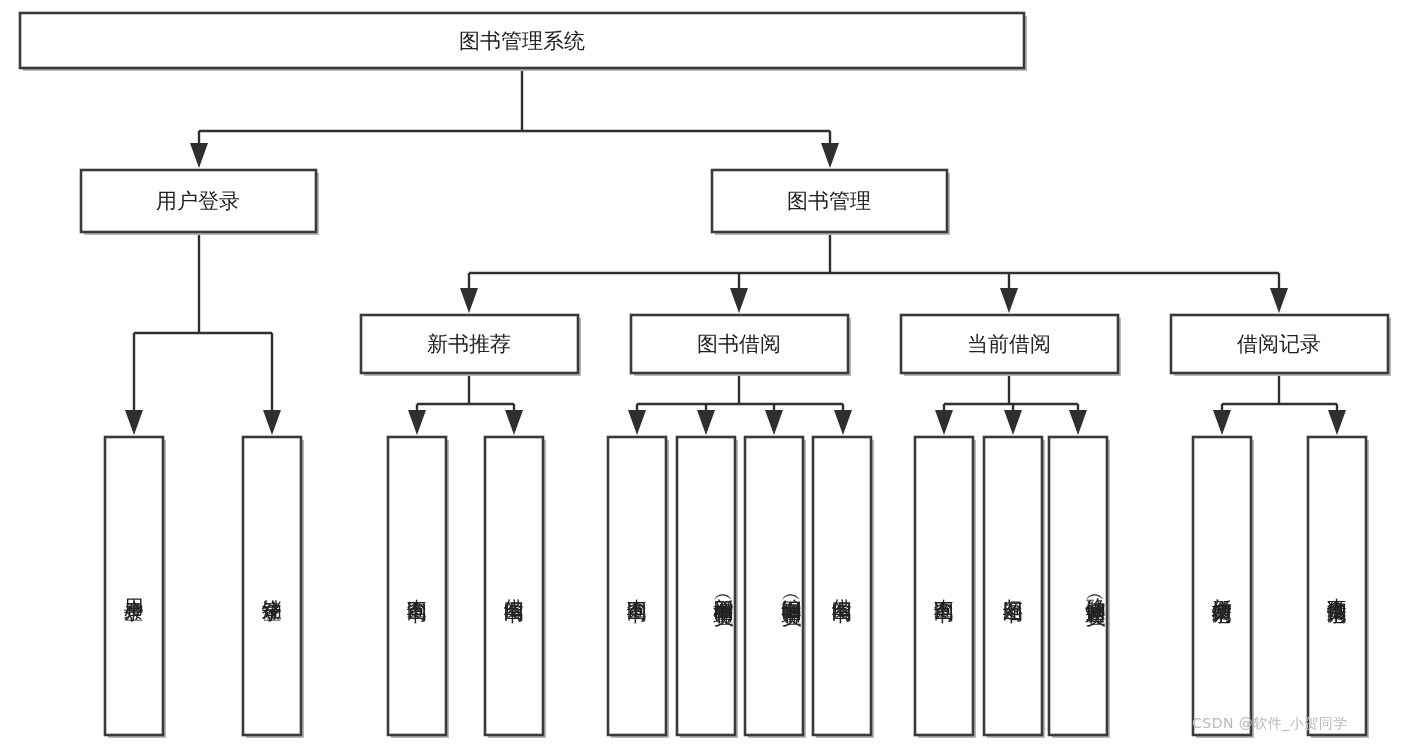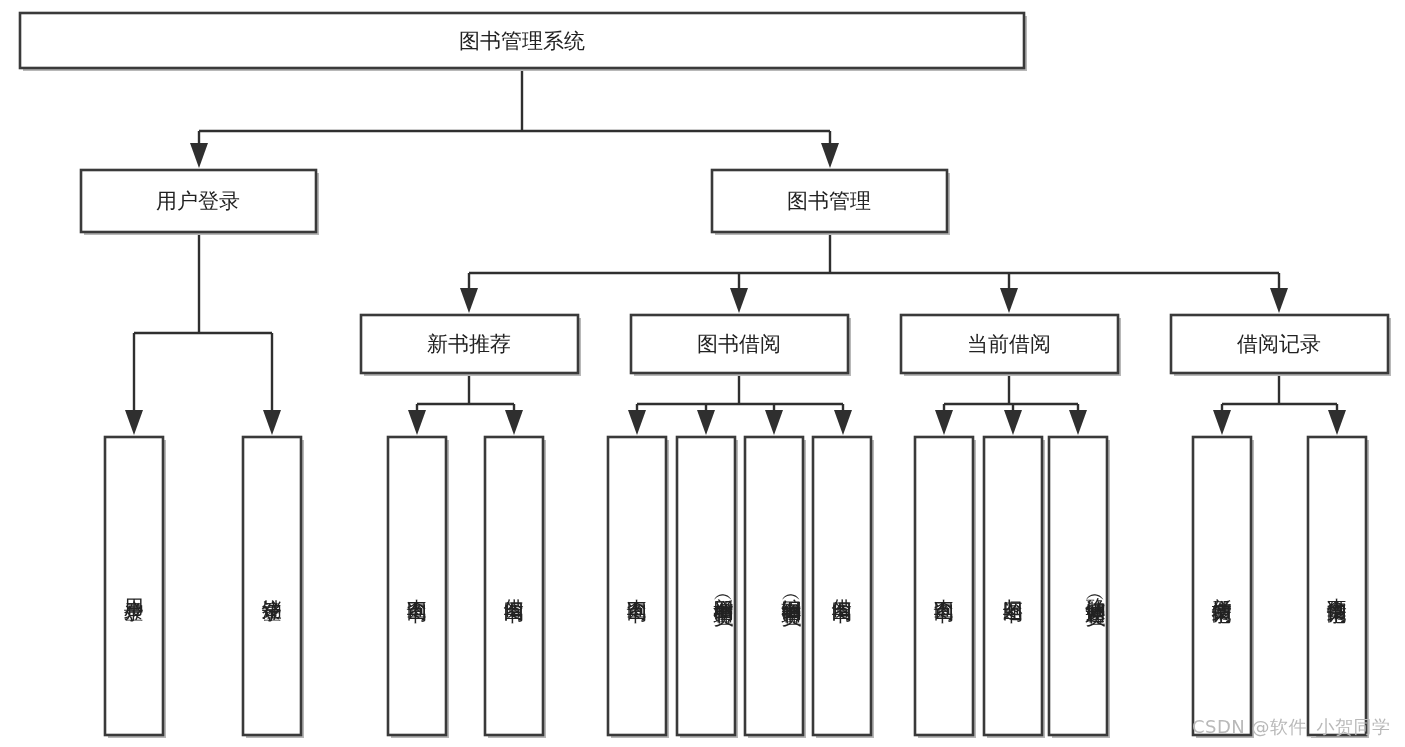--- a/index.html
+++ b/index.html
@@ -66,21 +66,21 @@
     justify-content: center;
     white-space: nowrap;
     pointer-events: none;
   }
   .vlabel.center-v {
     align-items: center;
   }
   .watermark {
     position: absolute;
     font-family: "DejaVu Sans", "Liberation Sans", sans-serif;
-    font-size: 18px;
+    font-size: 14px;
     color: #b9b9b9;
     white-space: nowrap;
     letter-spacing: 0.5px;
   }
 </style>
 </head>
 <body>
 
 <div id="canvas">
 

